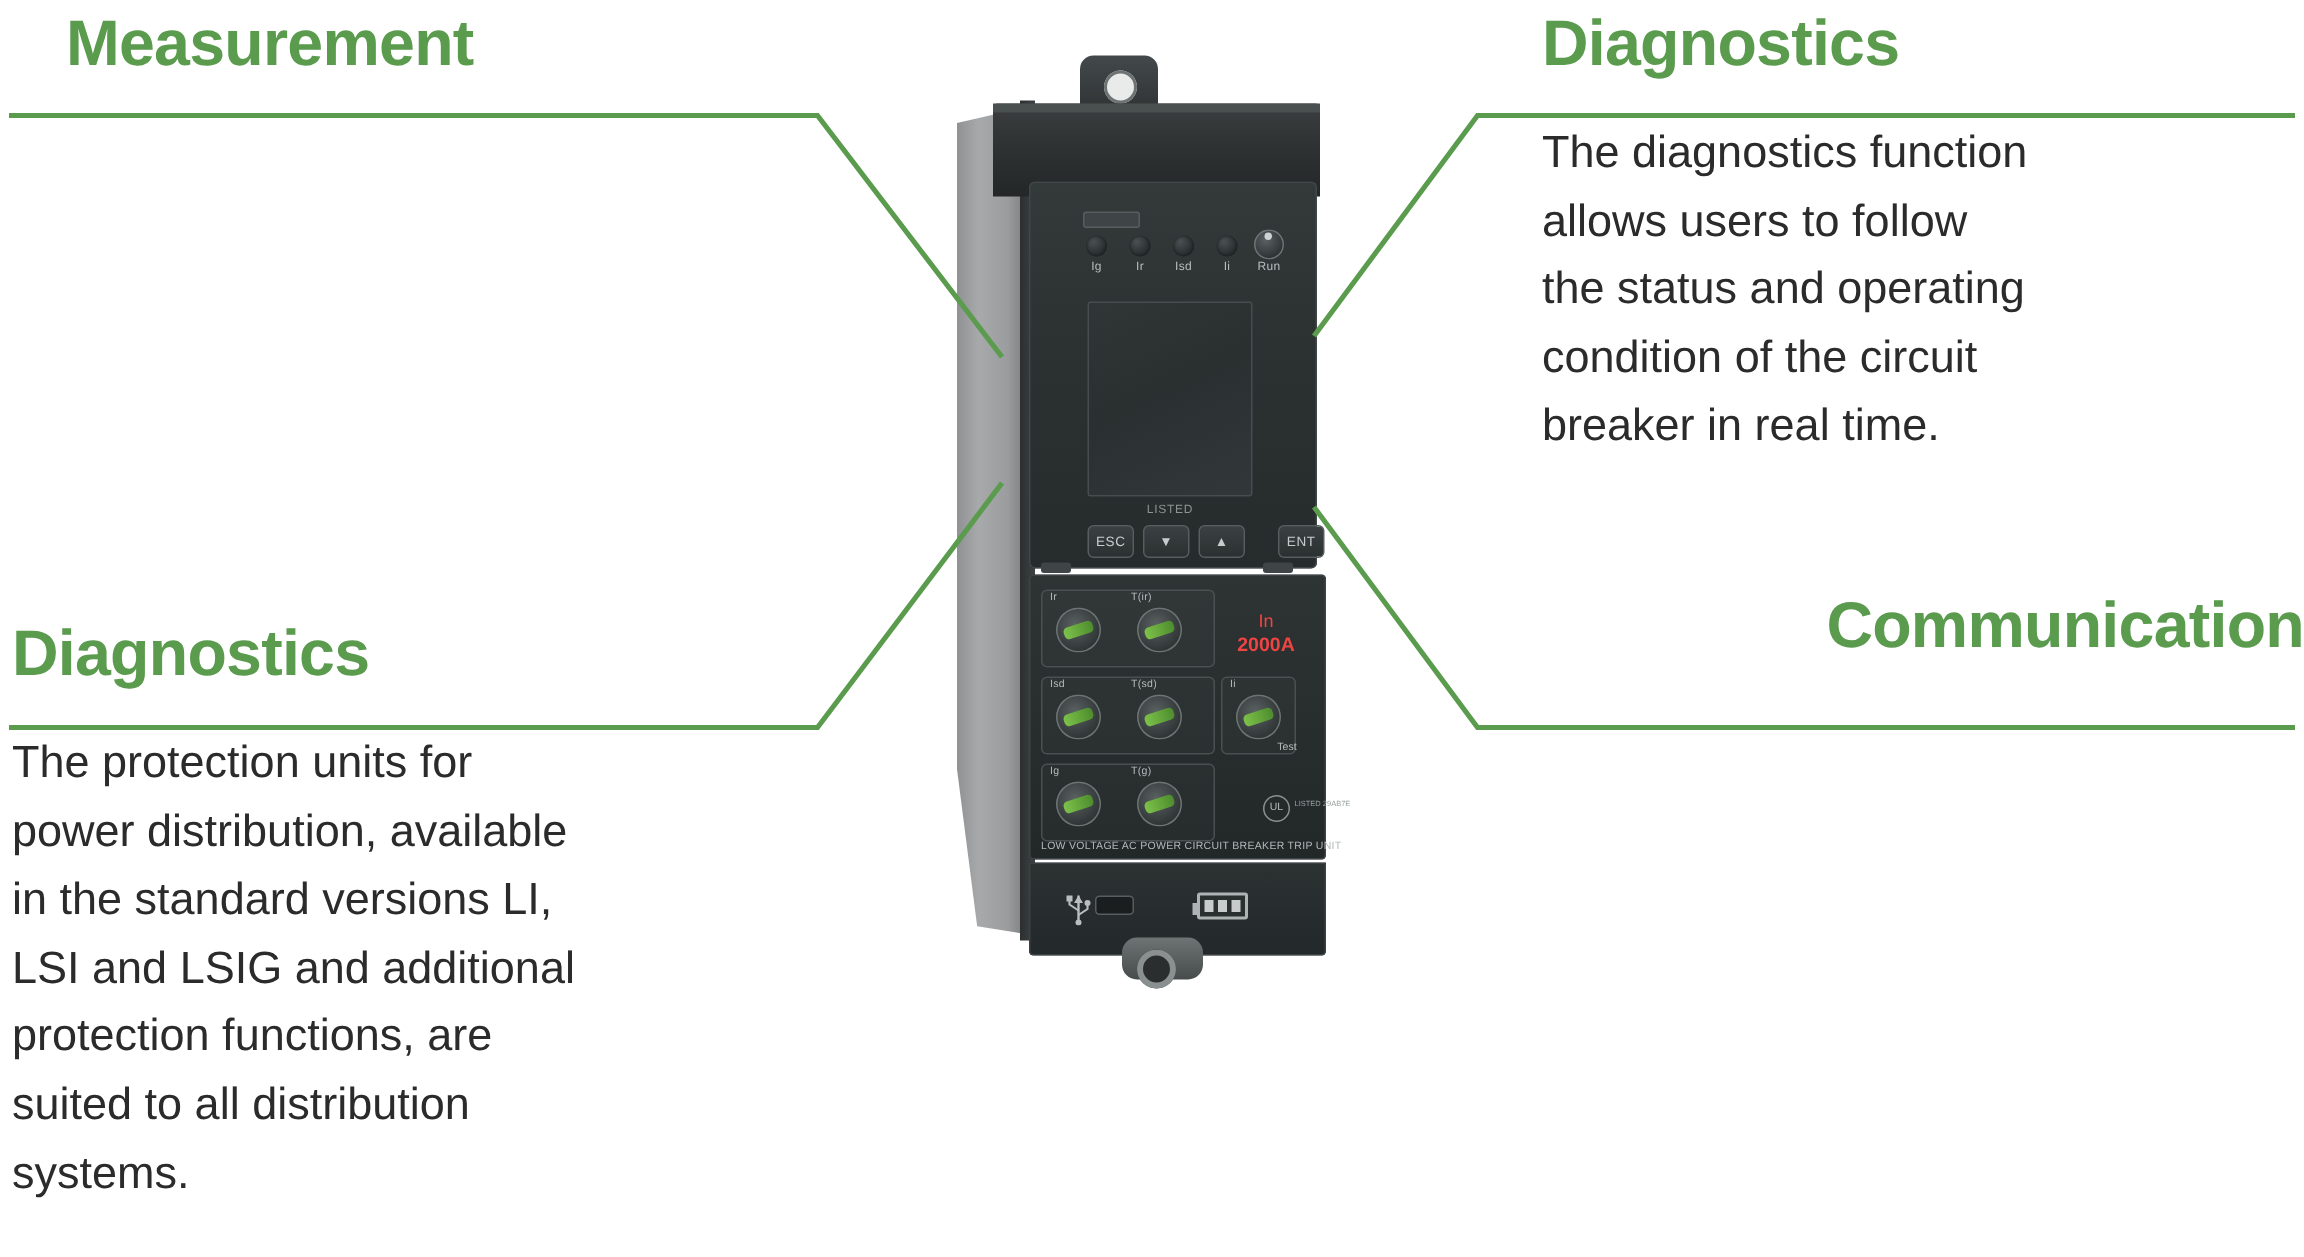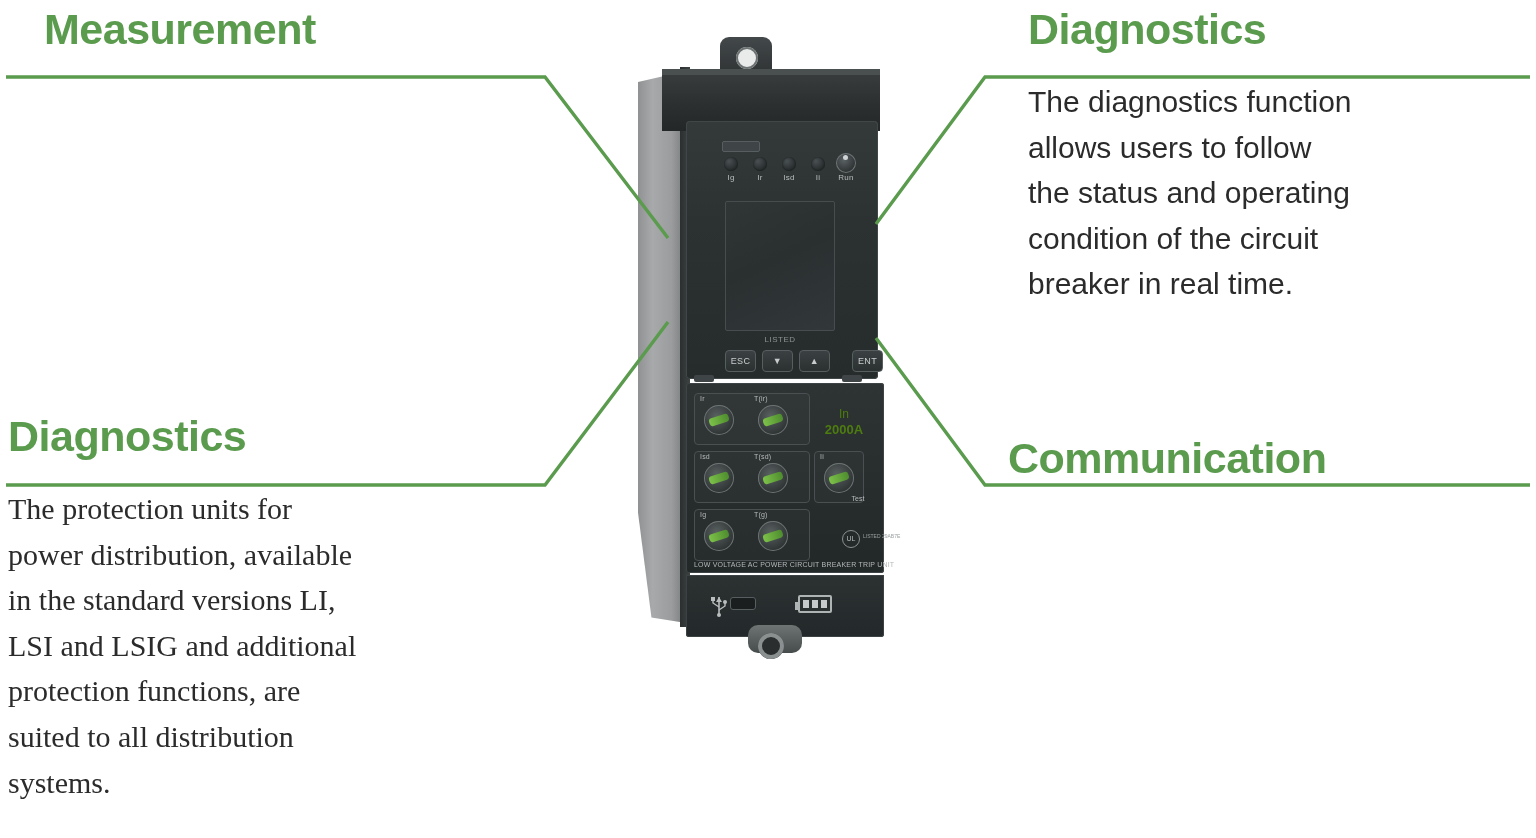--- a/index.html
+++ b/index.html
@@ -48,23 +48,23 @@
     white-space: pre-line;
   }
 
   #panel-measurement  { left: 8px;   top: 8px;  width: 540px; margin-left: 36px; }
   #panel-measurement .panel-body { margin-top: 28px; }
 
   #panel-diagnostics  { left: 1028px; top: 8px;  width: 500px; }
   #panel-diagnostics .panel-body { margin-top: 28px; }
 
   #panel-protection   { left: 8px;   top: 415px; width: 540px; }
-  #panel-protection .panel-body { margin-top: 28px; font-family: Liberation Serif, serif; }
-
-  #panel-communication{ left: 1008px; top: 437px; width: 528px; }
+  #panel-protection .panel-body { margin-top: 28px; }
+
+  #panel-communication{ left: 1008px; top: 396px; width: 528px; text-align: right; }
   #panel-communication .panel-body { margin-top: 28px; }
 
   
   .caret {
     display: inline-block;
     width: 1px;
     height: 30px;
     background: #333;
     vertical-align: -6px;
     margin: 0 -0.5px;
@@ -248,21 +248,21 @@
     position: absolute;
     font-size: 7px;
     color: #b7bbbc;
     letter-spacing: 0.2px;
   }
   .in-label {
     position: absolute;
     left: 196px; top: 382px;
     width: 56px;
     text-align: center;
-    color: #4d7c0f;
+    color: #ef4444;
     font-size: 12px;
     line-height: 1.25;
   }
   .in-label b { display:block; font-weight:700; font-size:13px; }
   .trip-caption {
     position: absolute;
     left: 74px; top: 536px;
     width: 184px;
     text-align: center;
     color: #b4b8b9;

